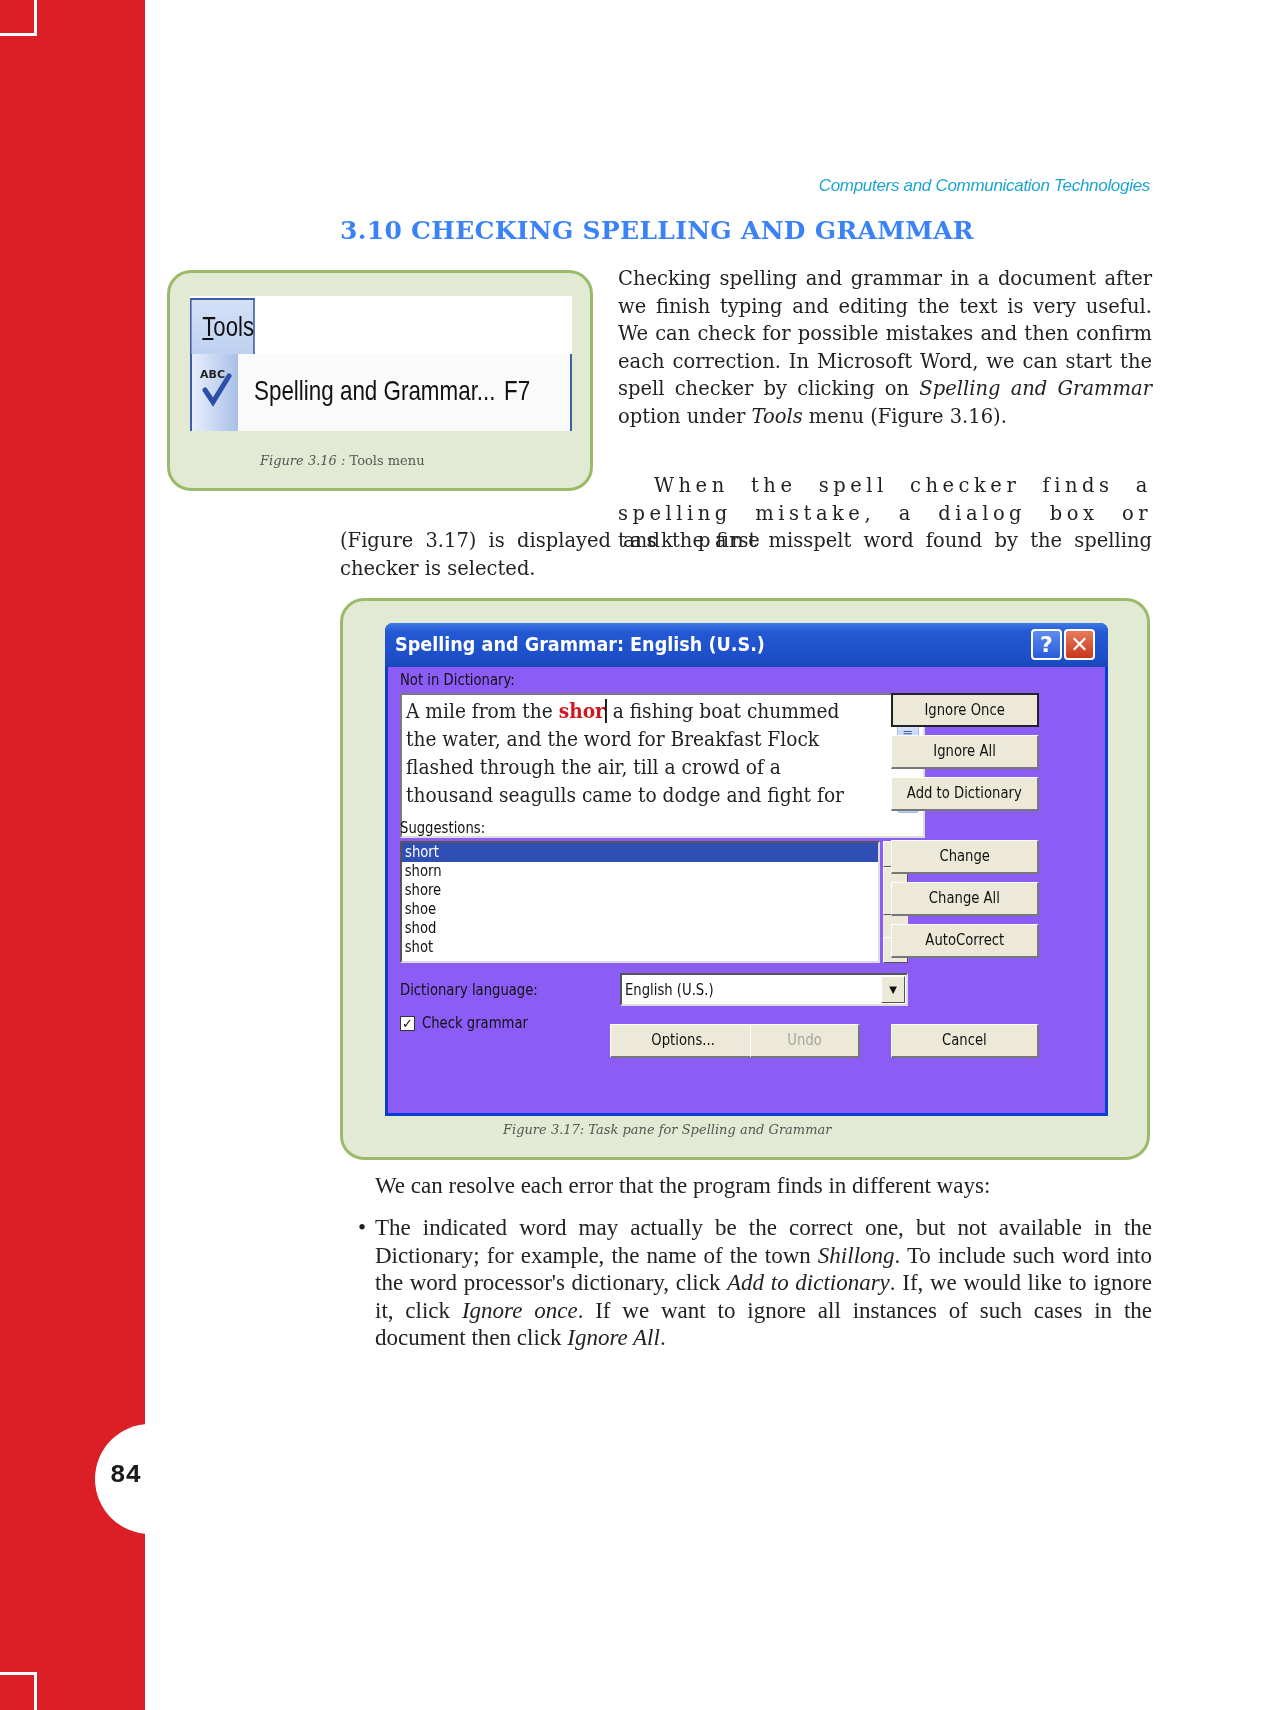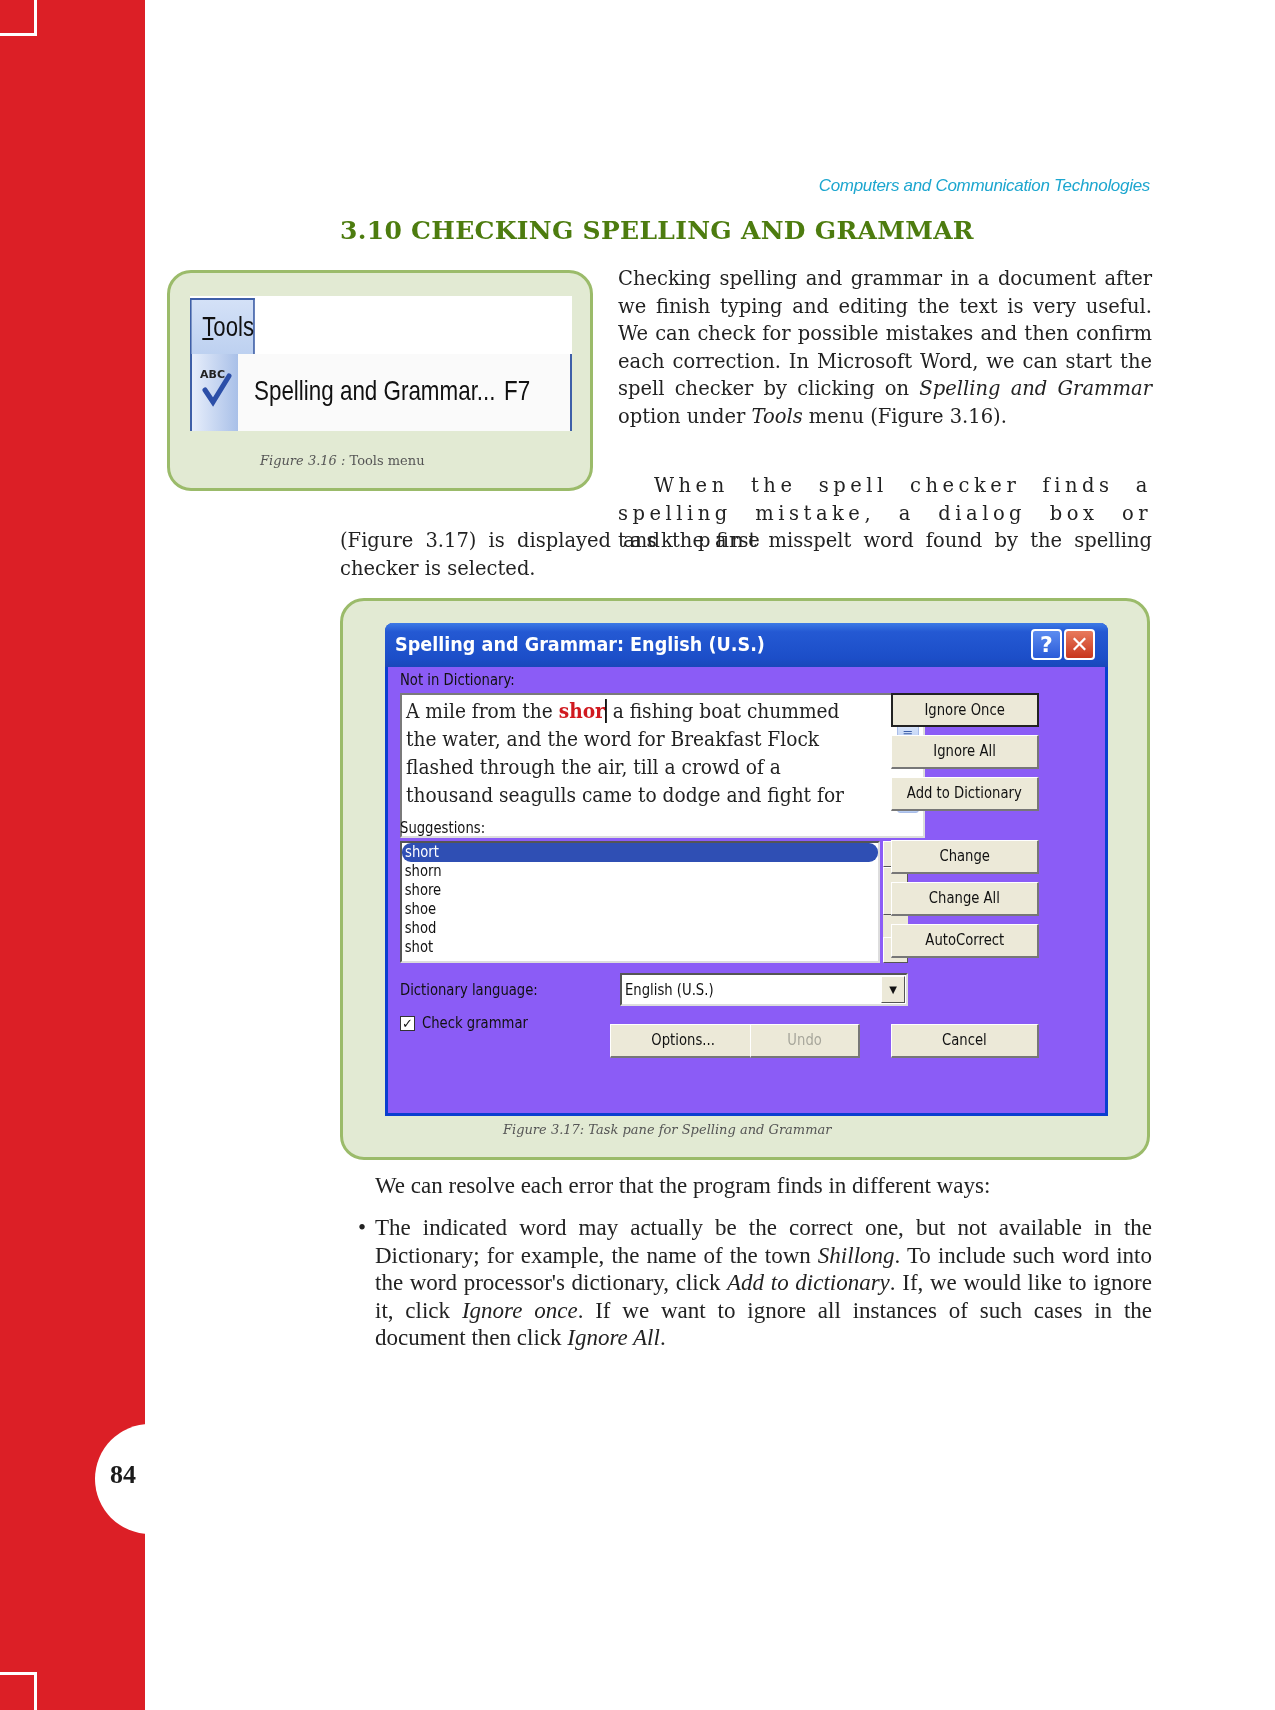--- a/index.html
+++ b/index.html
@@ -5,25 +5,25 @@
   * { box-sizing: border-box; margin: 0; padding: 0; }
   html, body { width: 1275px; height: 1710px; background: #ffffff; overflow: hidden; }
   body { position: relative; font-family: "DejaVu Serif", serif; color: #222; }
 
   .red-bar { position: absolute; left: 0; top: 0; width: 145px; height: 1710px; background: #dc1f26; }
   .crop-mark { position: absolute; border-color: #fff; border-style: solid; }
   .crop-tl { left: 0; top: 0; width: 37px; height: 36px; border-width: 0 3px 3px 0; }
   .crop-bl { left: 0; top: 1672px; width: 37px; height: 40px; border-width: 3px 3px 0 0; }
 
   .page-circle { position: absolute; left: 95px; top: 1424px; width: 110px; height: 110px; border-radius: 50%; background: #fff; }
-  .page-num { position: absolute; left: 110px; top: 1460px; width: 40px; font-family: Liberation Serif, serif; font-weight: bold; font-size: 26px; color: #1b1b1b; z-index: 3; }
+  .page-num { position: absolute; left: 110px; top: 1460px; width: 40px; font-family: Liberation Mono, monospace; font-weight: bold; font-size: 26px; color: #1b1b1b; z-index: 3; }
   .page-cover { position: absolute; left: 145px; top: 1420px; width: 70px; height: 120px; background: #fff; }
 
   .running-head { position: absolute; right: 125px; top: 176px; font-family: "Liberation Sans", sans-serif; font-style: italic; font-size: 17px; color: #1ca6cf; letter-spacing: -0.3px; }
-  .section-title { position: absolute; left: 340px; top: 216px; font-family: "DejaVu Serif", serif; font-weight: bold; font-size: 25px; color: #4d7c0f; letter-spacing: 0.3px; }
+  .section-title { position: absolute; left: 340px; top: 216px; font-family: "DejaVu Serif", serif; font-weight: bold; font-size: 25px; color: #3b82f6; letter-spacing: 0.3px; }
 
   .fig-box { position: absolute; border: 3px solid #9bbb6a; border-radius: 24px; background: #e2ead3; }
   .fig316 { left: 167px; top: 270px; width: 426px; height: 221px; }
   .fig317 { left: 340px; top: 598px; width: 810px; height: 562px; }
   .fig-caption { position: absolute; font-family: "DejaVu Serif", serif; font-size: 13px; color: #555; font-style: italic; }
   .fig316 .fig-caption { left: 90px; top: 180px; }
   .fig317 .fig-caption { left: 160px; top: 521px; }
 
   
   .menu-shot { position: absolute; left: 20px; top: 23px; width: 382px; height: 135px; background: #fff; }
@@ -55,21 +55,21 @@
   .close-btn { left: 679px; background: linear-gradient(#e87a5c,#c8371e); }
 
   .lbl { position: absolute; font-family: "DejaVu Sans", sans-serif; font-size: 15px; color: #111; transform: scaleX(0.88); transform-origin: left; white-space: nowrap; }
   .nid-box { position: absolute; left: 12px; top: 70px; width: 525px; height: 145px; background: #fff; border: 2px solid #7a7a7a; border-right-color: #ddd; border-bottom-color: #ddd; }
   .nid-text { position: absolute; left: 4px; top: 2px; width: 465px; font-family: "DejaVu Serif", serif; font-size: 20px; line-height: 28px; color: #222; white-space: nowrap; transform: scaleX(0.93); transform-origin: left; }
   .misspelt { color: #d0191f; font-weight: bold; border-right: 2px solid #111; }
   .xp-scroll { position: absolute; right: 4px; width: 22px; height: 22px; border-radius: 3px; background: linear-gradient(#dbe6fb,#b5cbf3); border: 1px solid #a9bde8; color: #3c5ea8; font-size: 13px; text-align: center; line-height: 20px; font-family: "DejaVu Sans", sans-serif; }
 
   .sug-box { position: absolute; left: 12px; top: 218px; width: 480px; height: 122px; background: #fff; border: 2px solid #555; border-right-color: #ddd; border-bottom-color: #ddd; overflow: hidden; }
   .sug-item { height: 19px; font-family: "DejaVu Sans", sans-serif; font-size: 15px; line-height: 19px; color: #111; padding-left: 3px; transform: scaleX(0.88); transform-origin: left; }
-  .sug-item.selected { background: #2f4fb4; color: #fff; transform: none; border-radius: 9px; }
+  .sug-item.selected { background: #2f4fb4; color: #fff; transform: none; }
   .sug-item.selected span { display: inline-block; transform: scaleX(0.88); transform-origin: left; }
   .classic-scroll { position: absolute; left: 495px; top: 218px; width: 25px; height: 122px; background: #ece9d8; }
   .cs-btn { position: absolute; left: 0; width: 25px; height: 26px; background: #ece9d8; border: 1px solid #fff; border-right-color: #555; border-bottom-color: #555; font-size: 10px; text-align: center; line-height: 24px; color: #111; }
   .cs-thumb { position: absolute; left: 0; top: 26px; width: 25px; height: 48px; background: #ece9d8; border: 1px solid #fff; border-right-color: #555; border-bottom-color: #555; }
 
   .combo { position: absolute; left: 232px; top: 350px; width: 288px; height: 33px; background: #fff; border: 2px solid #555; border-right-color: #ddd; border-bottom-color: #ddd; }
   .combo-val { position: absolute; left: 3px; top: 6px; font-family: "DejaVu Sans", sans-serif; font-size: 15px; color: #111; transform: scaleX(0.88); transform-origin: left; }
   .combo-arrow { position: absolute; right: 1px; top: 1px; width: 24px; height: 27px; background: #ece9d8; border: 1px solid #fff; border-right-color: #555; border-bottom-color: #555; font-size: 10px; text-align: center; line-height: 25px; color: #111; }
 
   .chk { position: absolute; left: 12px; top: 393px; width: 15px; height: 15px; border: 1px solid #333; background: #fff; font-size: 13px; line-height: 13px; text-align: center; color: #111; }

